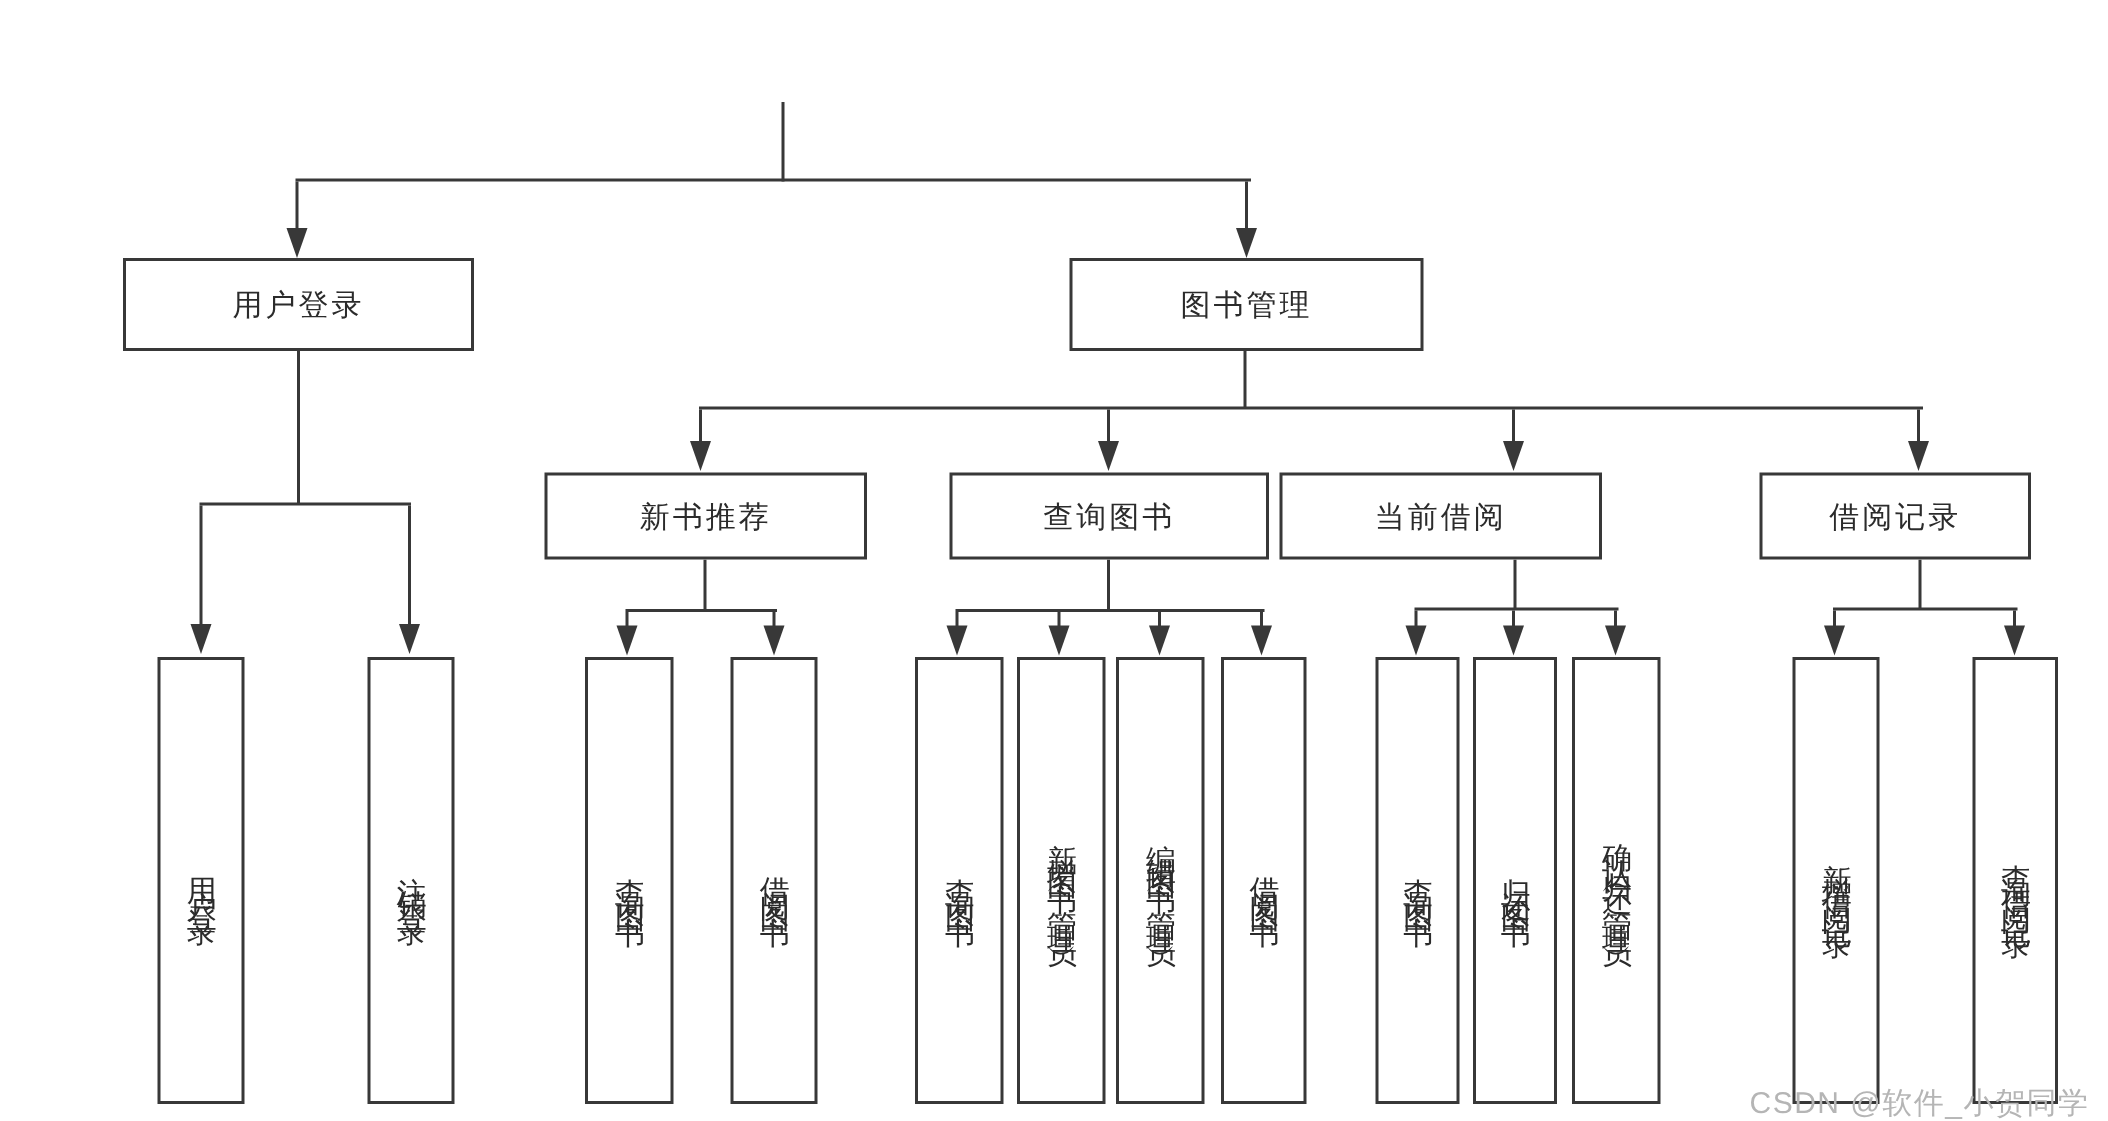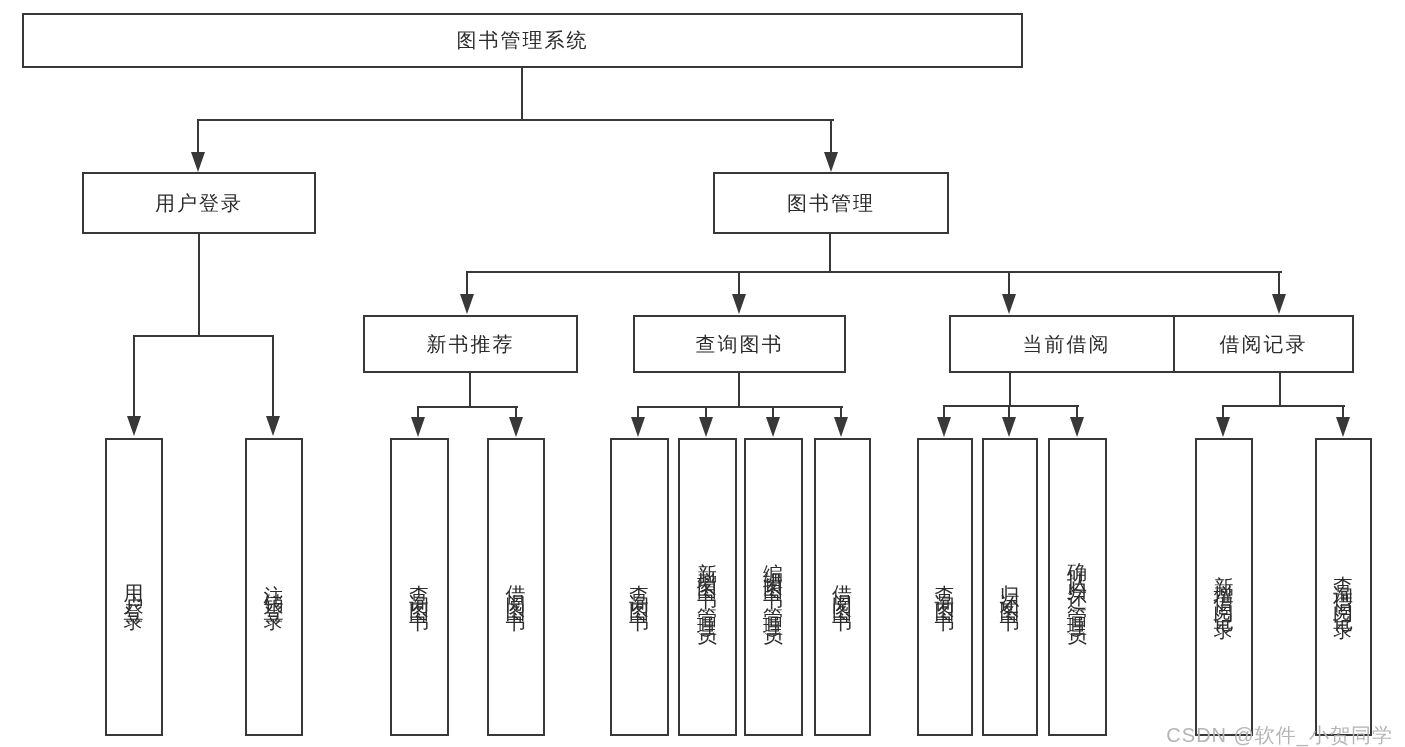--- a/index.html
+++ b/index.html
@@ -113,38 +113,35 @@
   <div class="arrow" style="left:1002px;top:417px"></div>
   <div class="arrow" style="left:1070px;top:417px"></div>
 
   <div class="line" style="left:1279px;top:373px;width:2px;height:33px"></div>
   <div class="line" style="left:1222px;top:405px;width:123px;height:2px"></div>
   <div class="line" style="left:1222px;top:407px;width:2px;height:11px"></div>
   <div class="line" style="left:1342px;top:407px;width:2px;height:11px"></div>
   <div class="arrow" style="left:1216px;top:417px"></div>
   <div class="arrow" style="left:1336px;top:417px"></div>
 
-  <div class="box" style="left:22px;top:13px;width:1001px;height:55px">
-    <span class="hlabel">图书管理系统</span>
-  </div>
 
   <div class="box" style="left:82px;top:172px;width:234px;height:62px">
     <span class="hlabel">用户登录</span>
   </div>
   <div class="box" style="left:363px;top:315px;width:215px;height:58px">
     <span class="hlabel">新书推荐</span>
   </div>
 
   <div class="box" style="left:713px;top:172px;width:236px;height:62px">
     <span class="hlabel">图书管理</span>
   </div>
   <div class="box" style="left:633px;top:315px;width:213px;height:58px">
     <span class="hlabel">查询图书</span>
   </div>
-  <div class="box" style="left:949px;top:315px;width:235px;height:58px">
+  <div class="box" style="left:853px;top:315px;width:215px;height:58px">
     <span class="hlabel">当前借阅</span>
   </div>
   <div class="box" style="left:1173px;top:315px;width:181px;height:58px">
     <span class="hlabel">借阅记录</span>
   </div>
 
   <div class="box" style="left:105px;top:438px;width:58px;height:298px">
     <span class="vlabel">用户登录</span>
   </div>
   <div class="box" style="left:245px;top:438px;width:58px;height:298px">

